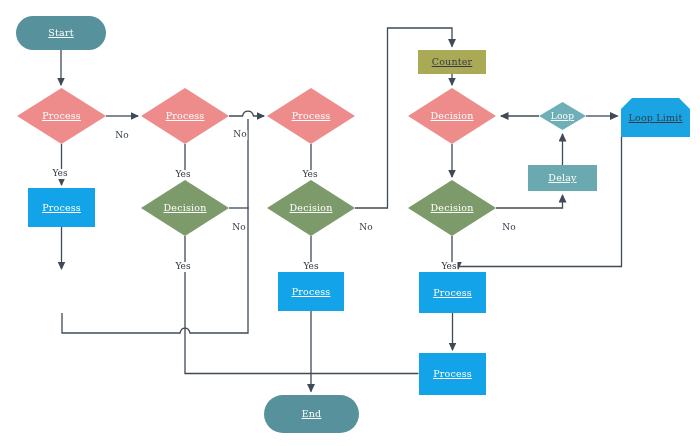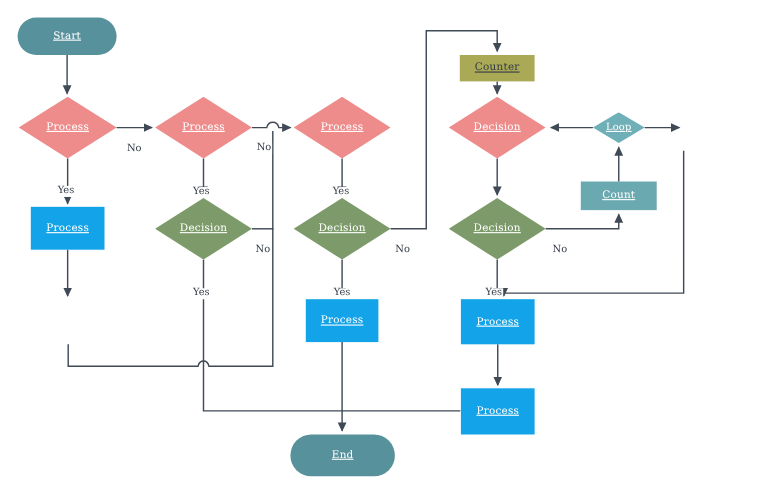--- a/index.html
+++ b/index.html
@@ -106,19 +106,20 @@
   <div class="node diamond n-p1">Process</div>
   <div class="node diamond n-p2">Process</div>
   <div class="node diamond n-p3">Process</div>
   <div class="node n-proc1">Process</div>
   <div class="node diamond n-d2">Decision</div>
   <div class="node diamond n-d3">Decision</div>
   <div class="node dark-text n-counter">Counter</div>
   <div class="node diamond n-pdec">Decision</div>
   <div class="node diamond n-d4">Decision</div>
   <div class="node diamond n-loop">Loop</div>
-  <div class="node n-count">Count</div>
+  <div class="node n-count">Delay</div>
+  <div class="node looplimit dark-text n-looplim">Loop Limit</div>
   <div class="node n-proc3">Process</div>
   <div class="node n-proc4">Process</div>
   <div class="node n-procb">Process</div>
   <div class="node stadium n-end">End</div>
 
 </div>
 
 </body></html>

